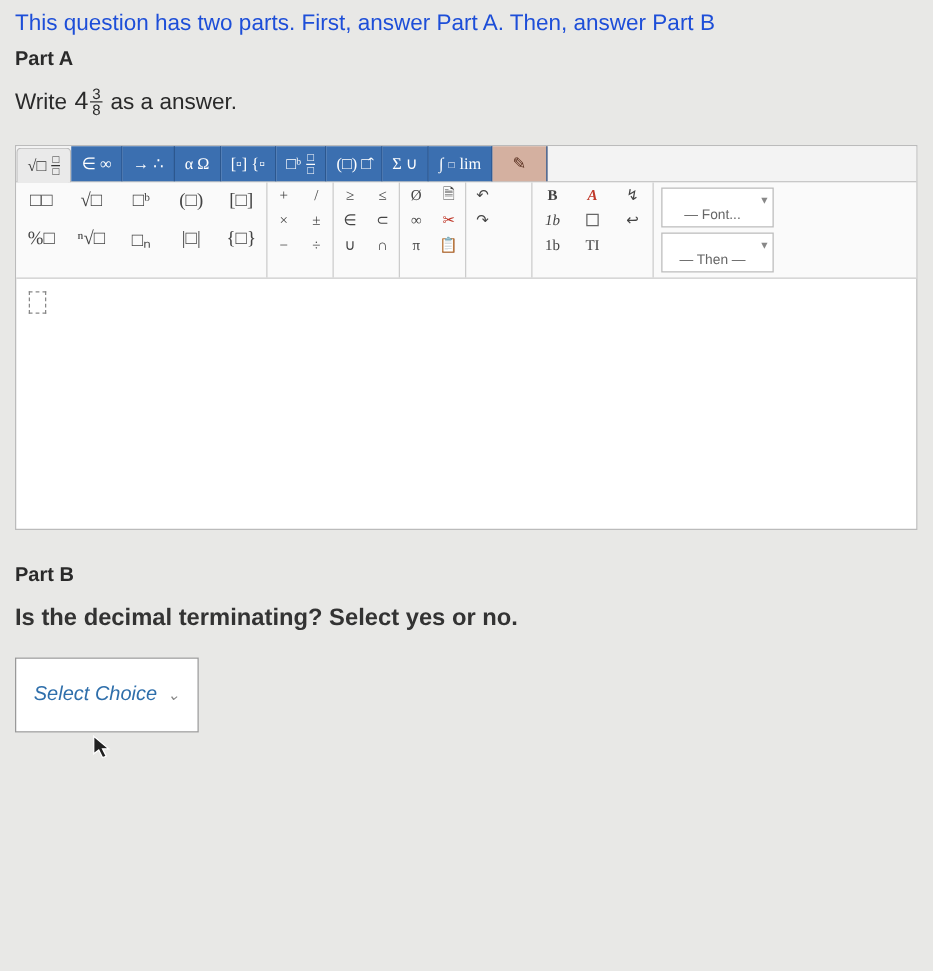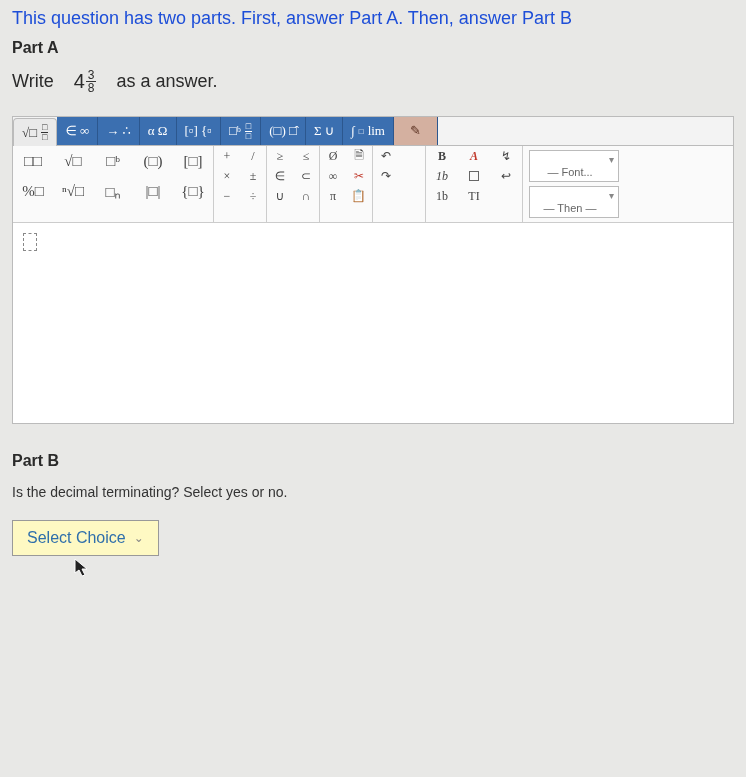--- a/index.html
+++ b/index.html
@@ -7,21 +7,21 @@
       font-family: Arial, Helvetica, sans-serif;
       background: #e8e8e6;
       width: 746px;
       height: 777px;
       color: #333;
       padding: 8px 12px;
       overflow: hidden;
     }
     .intro { font-size: 18px; margin-bottom: 10px; color: #1d4ed8; font-weight: 500; }
     .part-label { font-weight: bold; font-size: 16px; margin-bottom: 12px; color: #2a2a2a; }
-    .prompt { font-size: 18px; margin-bottom: 22px; display: flex; align-items: center; gap: 20px; color: #2a2a2a; }
+    .prompt { font-size: 18px; margin-bottom: 22px; display: flex; align-items: center; gap: 6px; color: #2a2a2a; }
     .mixed { display: inline-flex; align-items: center; gap: 1px; }
     .whole { font-size: 20px; }
     .frac { display: inline-flex; flex-direction: column; align-items: center; font-size: 12px; line-height: 1; }
     .frac .num { border-bottom: 1px solid #333; padding: 0 2px; }
     .frac .den { padding: 0 2px; }
 
     .editor {
       border: 1px solid #bbb;
       background: #fff;
       margin-bottom: 28px;
@@ -95,26 +95,26 @@
     .input-area {
       min-height: 200px; padding: 10px;
     }
     .placeholder-box {
       display:inline-block; width:14px; height:18px;
       border:1px dashed #888;
     }
 
     .part-b { margin-top: 8px; }
     .part-b .part-label { margin-bottom: 14px; }
-    .part-b .prompt { margin-bottom: 20px; font-size:14px; color:#333; font-weight:400; }
+    .part-b .prompt { margin-bottom: 20px; font-size:19px; color:#333; font-weight:700; }
 
     .choice-box {
       display:inline-flex; align-items:center; gap:8px;
-      border:1px solid #999; padding:8px 14px;
-      color:#2f6fab; font-size:16px; background:#fef9c3;
+      border:1px solid #999; padding:20px 14px;
+      color:#2f6fab; font-size:16px; background:#ffffff;font-style:italic;
     }
     .chev { font-size:12px; color:#888; }
     .cursor {
       position: relative; left: 62px; top: 2px;
     }
     .cursor svg { display:block; }
   </style>
 </head>
 <body>
 

